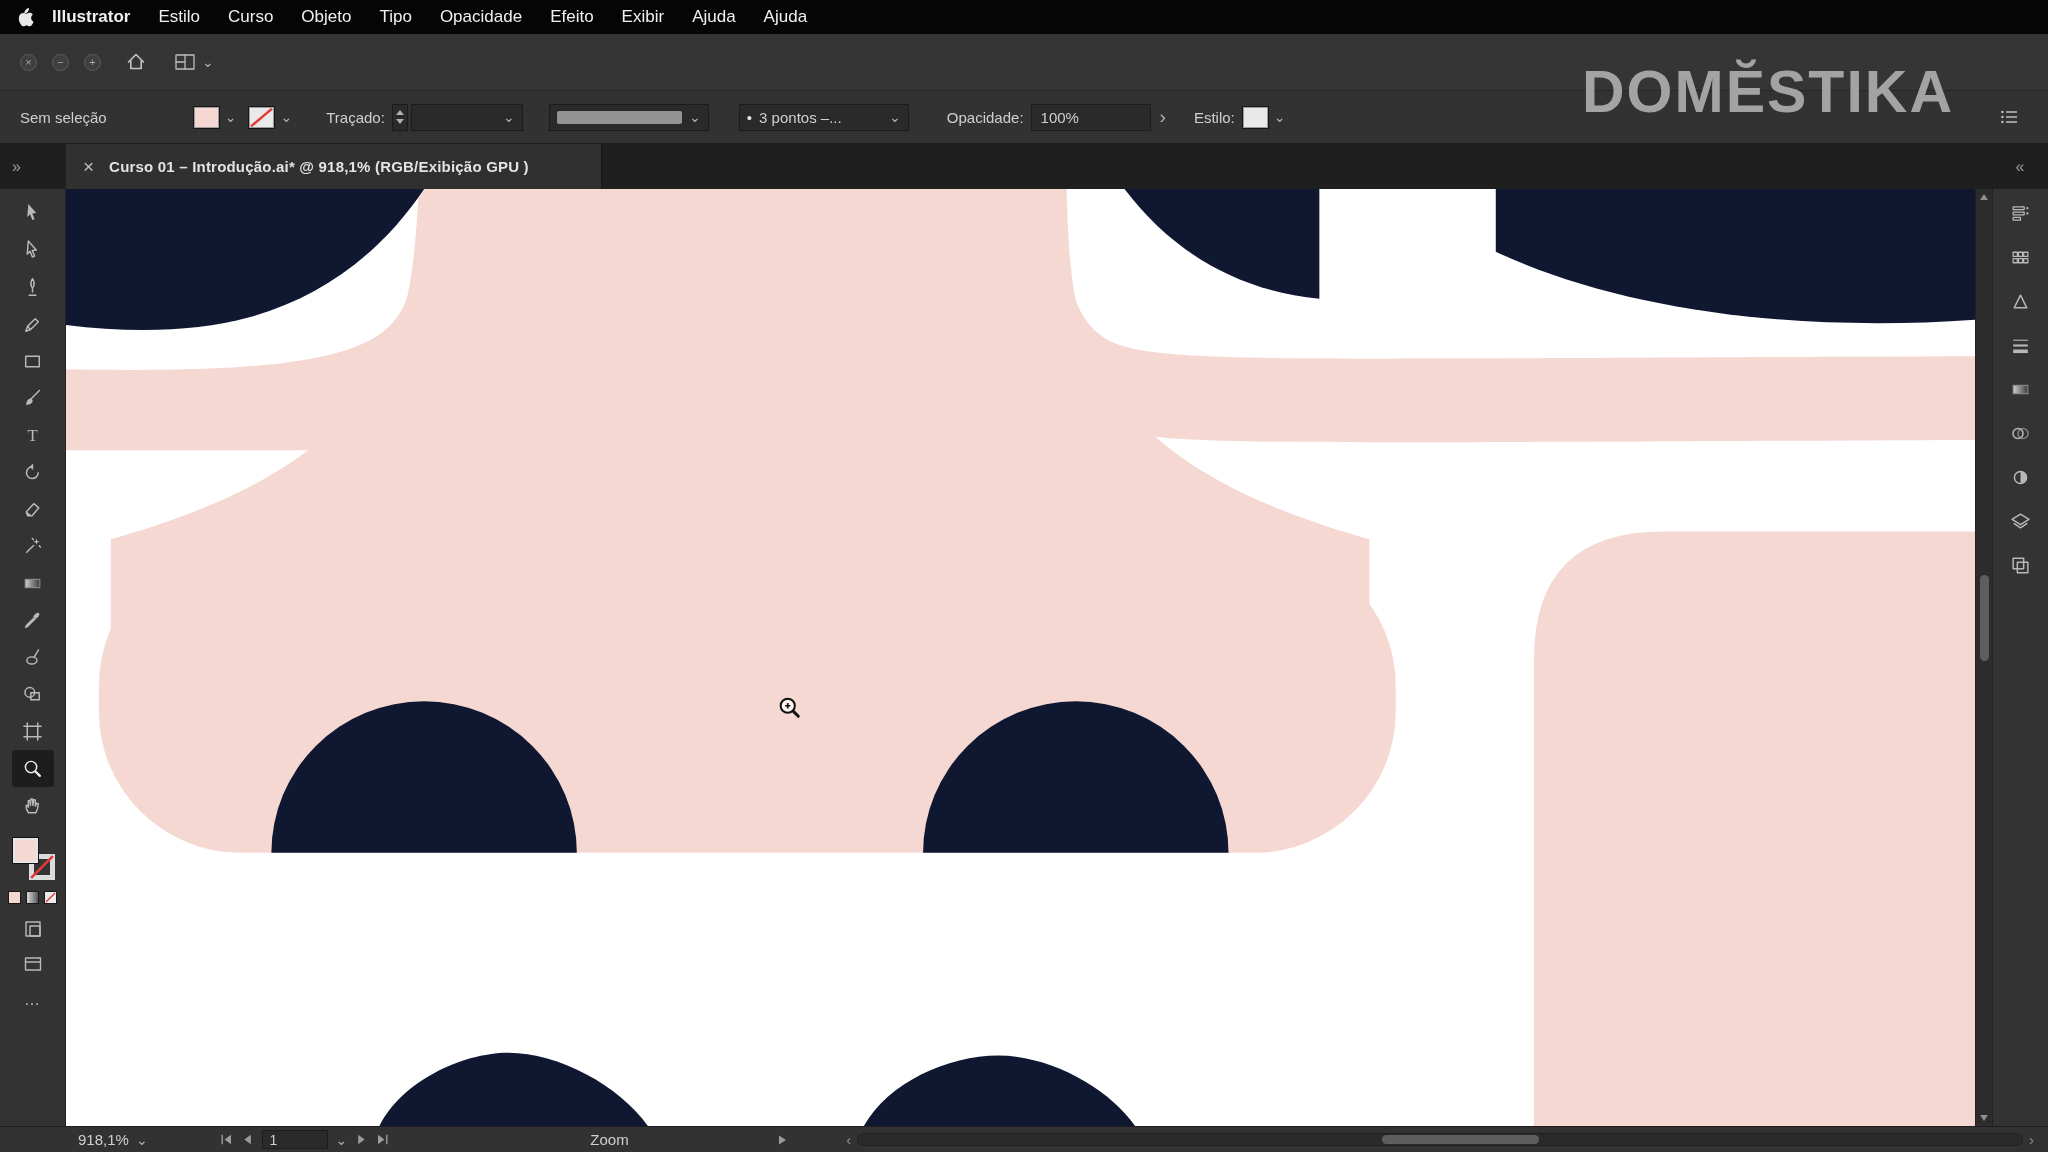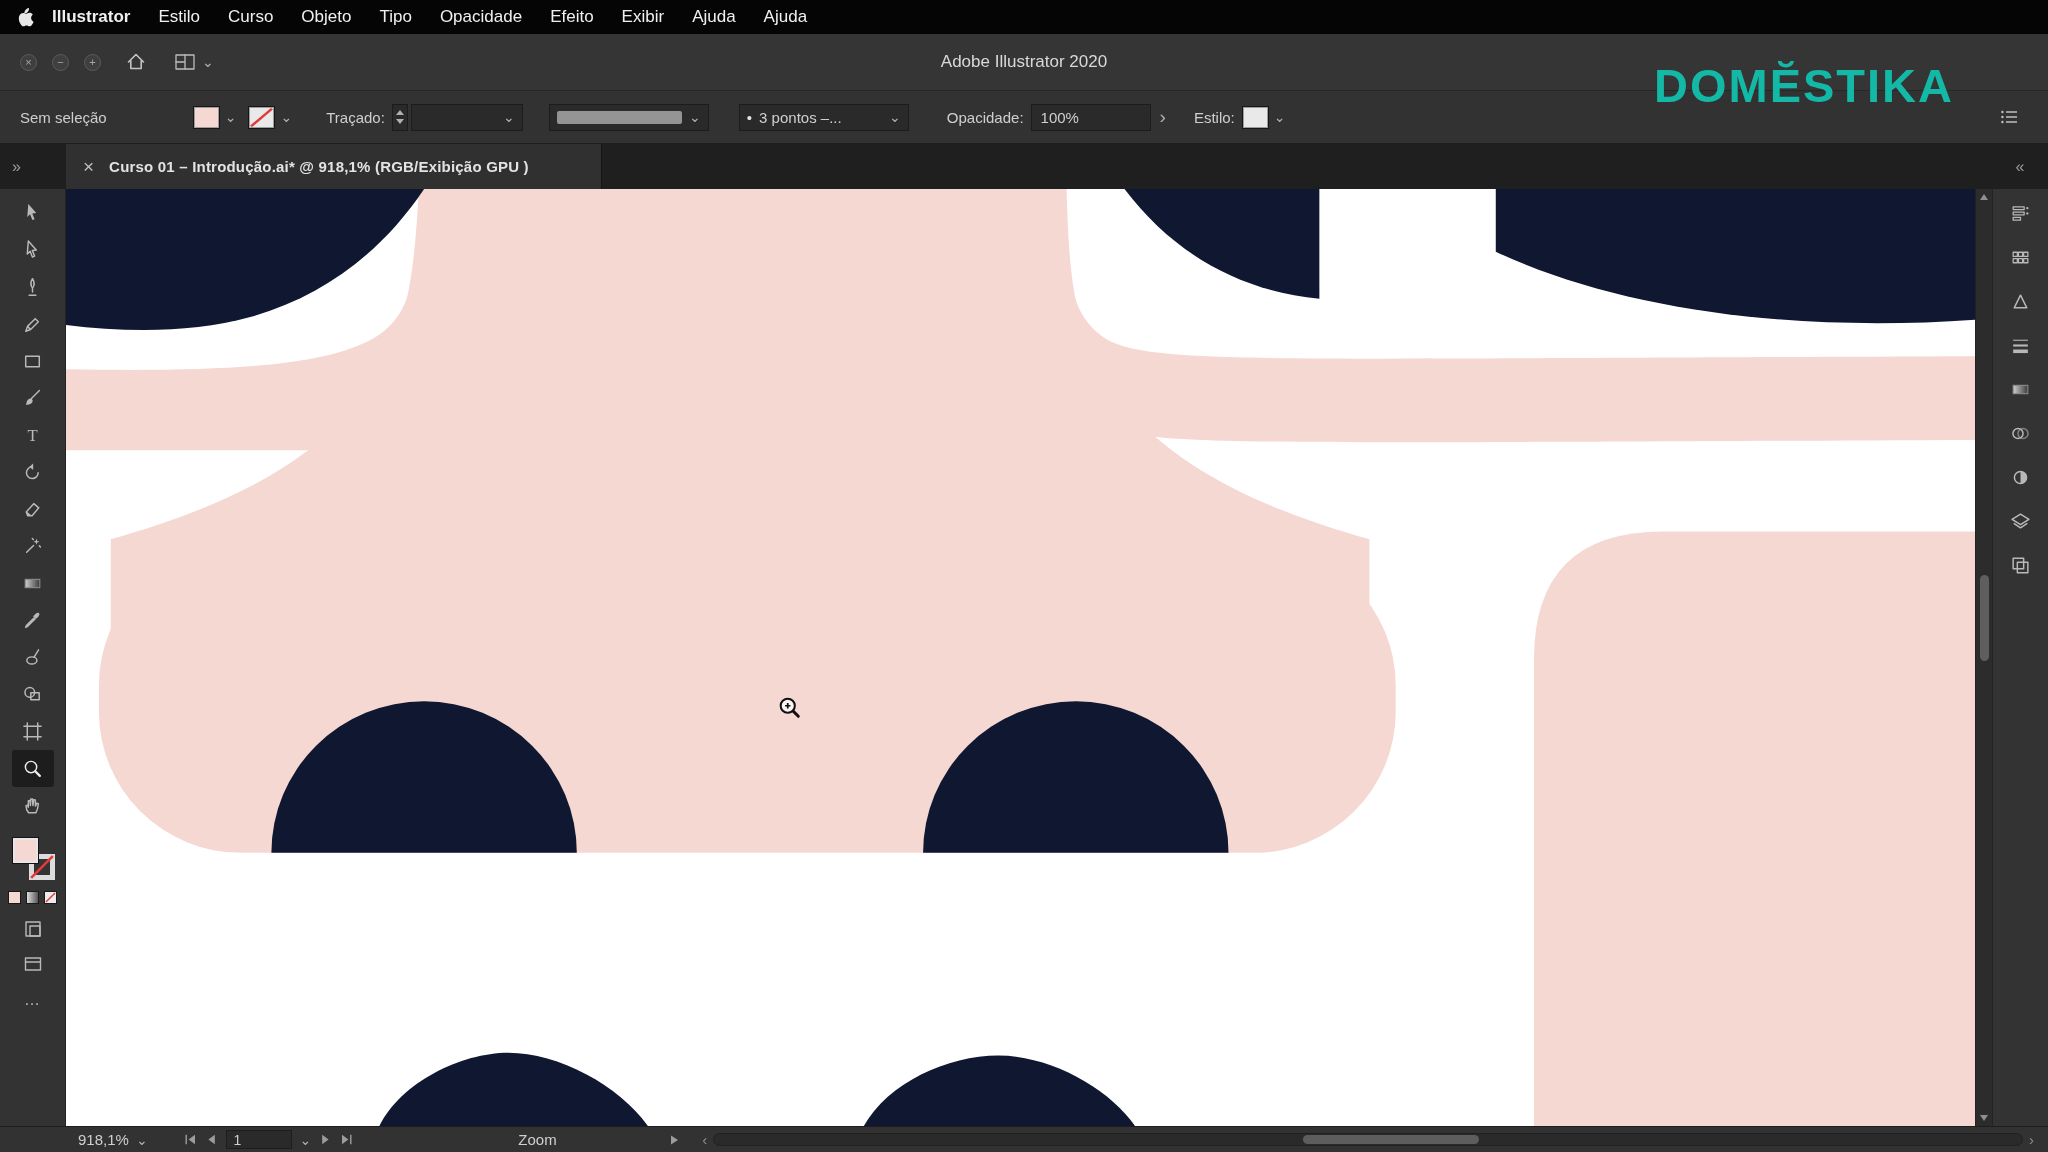--- a/index.html
+++ b/index.html
@@ -16,21 +16,21 @@
   
   .titlebar { height:57px; background:#353535; border-bottom:1px solid #272727; display:flex; align-items:center; position:relative; padding:0 20px; }
   .traffic { display:flex; gap:15px; align-items:center; z-index:2; }
   .tlight { width:17px; height:17px; border-radius:50%; background:#3f3f3f; border:1px solid #5c5c5c; color:#a7a7a7; font-size:11px; line-height:14px; text-align:center; }
   .home { margin-left:24px; z-index:2; display:flex; }
   .home svg { width:22px; height:22px; }
   .arrange { margin-left:28px; display:flex; align-items:center; gap:7px; color:#bdbdbd; z-index:2; }
   .arrange svg { width:20px; height:16px; }
   .win-title { position:absolute; left:0; right:0; text-align:center; color:#d9d9d9; font-size:17px; }
 
-  .watermark { position:absolute; top:58px; right:94px; z-index:60; color:#14b8a6; font-size:47px; font-weight:bold; letter-spacing:2px; }
+  .watermark { position:absolute; top:58px; right:94px; z-index:60; color:#a3a3a3; font-size:59px; font-weight:bold; letter-spacing:2px; }
 
   
   .controlbar { height:53px; background:#323232; border-bottom:1px solid #1e1e1e; display:flex; align-items:center; padding:0 20px; color:#cfcfcf; font-size:15px; }
   .cb-status { margin-right:86px; }
   .swgroup { display:flex; align-items:center; gap:5px; margin-right:12px; }
   .swatch { width:27px; height:23px; border:1px solid #161616; box-shadow:inset 0 0 0 1px #9d9d9d; background:#e9e9e9; position:relative; overflow:hidden; }
   .swatch svg { position:absolute; inset:0; width:100%; height:100%; }
   .chev { color:#b2b2b2; font-size:14px; }
   .cb-label { text-underline-offset:3px; margin:0 7px 0 22px; white-space:nowrap; }
   .stepper { width:16px; height:27px; background:#2a2a2a; border:1px solid #1c1c1c; display:flex; flex-direction:column; align-items:center; justify-content:center; margin-right:3px; }
@@ -92,21 +92,21 @@
   .vtri { position:absolute; left:50%; transform:translateX(-50%); width:0; height:0; border-left:4.5px solid transparent; border-right:4.5px solid transparent; }
   .vtri.up { top:5px; border-bottom:6px solid #8f8f8f; }
   .vtri.down { bottom:5px; border-top:6px solid #8f8f8f; }
   .vthumb { position:absolute; left:4px; width:9px; top:386px; height:86px; background:#5e5e5e; border-radius:5px; }
 
   .rightpanel { width:56px; background:#333333; border-left:1px solid #232323; display:flex; flex-direction:column; align-items:center; padding-top:14px; gap:23px; flex:none; }
   .rp-icon { display:flex; }
   .rp-icon svg { width:21px; height:21px; display:block; }
 
   
-  .statusbar { height:26px; background:#323232; border-top:1px solid #1d1d1d; display:flex; align-items:center; color:#cfcfcf; font-size:15px; padding:0 14px 0 78px; }
+  .statusbar { height:26px; background:#323232; border-top:1px solid #1d1d1d; display:flex; align-items:center; color:#cfcfcf; font-size:15px; padding:0 14px 0 78px;gap:36px; }
   .zoomctl { display:flex; align-items:center; gap:7px; }
   .sb-nav { display:flex; align-items:center; gap:8px; margin-left:36px; }
   .sb-nav svg { width:13px; height:13px; display:block; }
   .sb-field { width:66px; height:19px; background:#2a2a2a; border:1px solid #1d1d1d; display:flex; align-items:center; padding:0 7px; font-size:14px; }
   .sb-tool { margin-left:165px; width:120px; }
   .sb-play { margin-left:30px; display:flex; }
   .sb-play svg { width:12px; height:12px; }
   .hscroll { flex:1; display:flex; align-items:center; gap:6px; margin-left:22px; }
   .harr { color:#8f8f8f; font-size:15px; line-height:1; }
   .htrack { flex:1; height:13px; background:#2a2a2a; border:1px solid #202020; border-radius:7px; position:relative; }
@@ -130,21 +130,20 @@
   <span class="mi">Objeto</span>
   <span class="mi">Tipo</span>
   <span class="mi">Opacidade</span>
   <span class="mi">Efeito</span>
   <span class="mi">Exibir</span>
   <span class="mi">Ajuda</span>
   <span class="mi">Ajuda</span>
 </div>
 
 <div class="titlebar">
-  <span class="win-title">Adobe Illustrator 2020</span>
   <div class="traffic">
     <span class="tlight">×</span>
     <span class="tlight">−</span>
     <span class="tlight">+</span>
   </div>
   <span class="home">
     <svg viewBox="0 0 22 22">
         <path class="t-stroke" style="stroke:#c4c4c4;stroke-width:1.6" d="M3.5 11 L11 3.5 L18.5 11 M5.8 9.6 V17.5 H16.2 V9.6"></path>
       </svg>
   </span>

